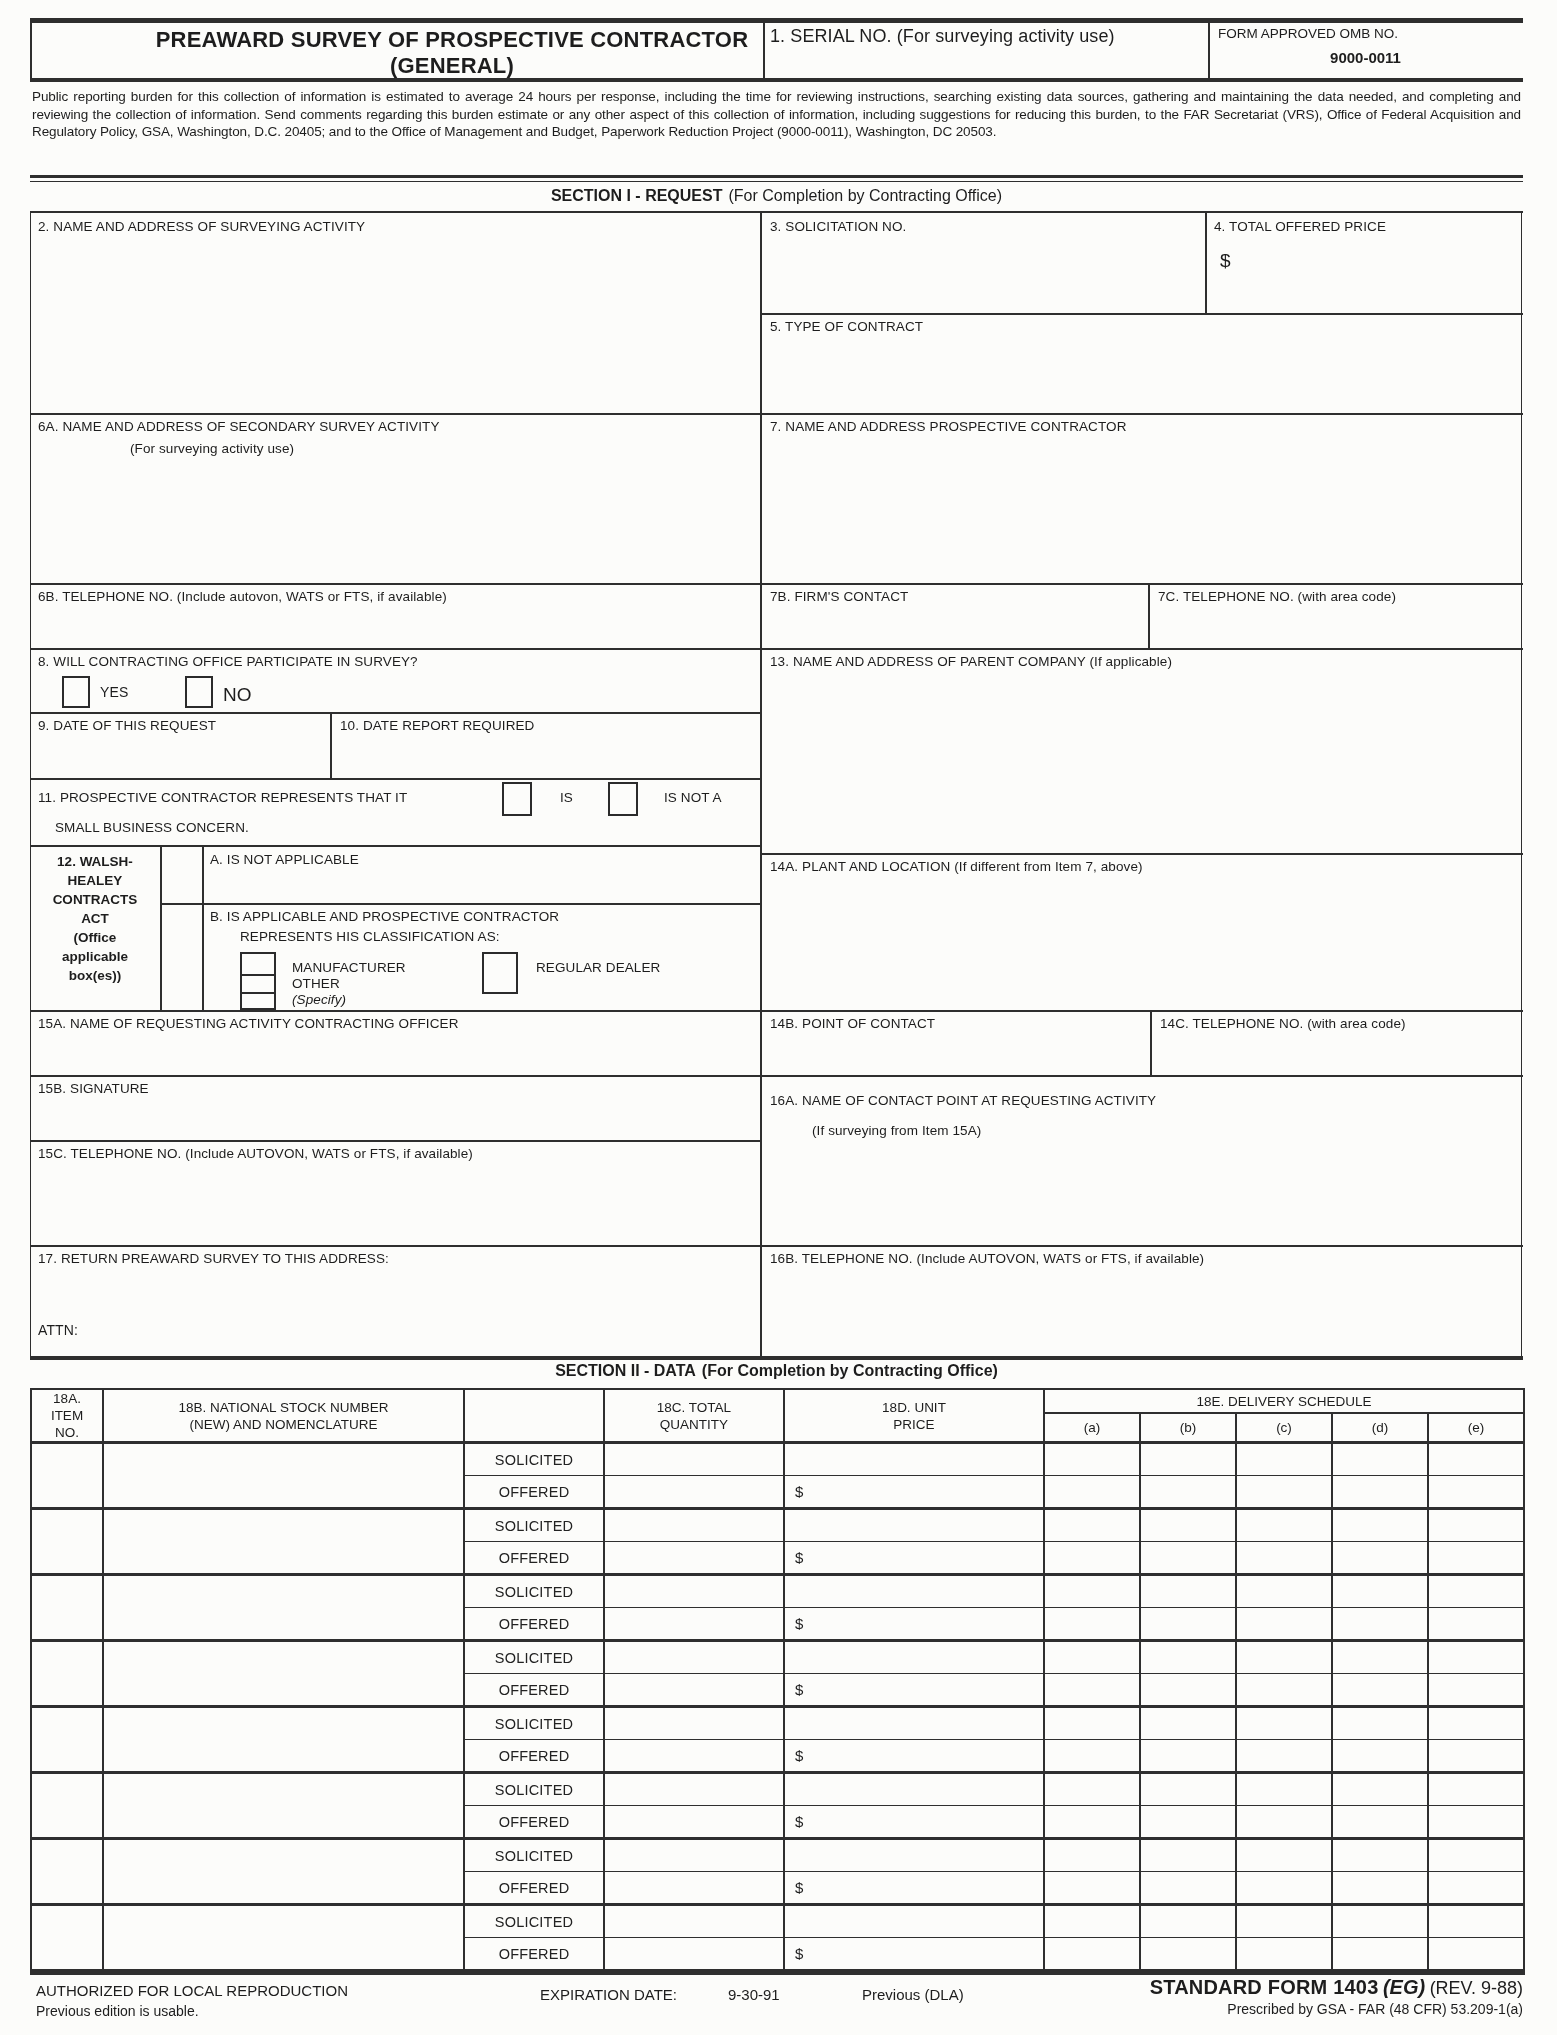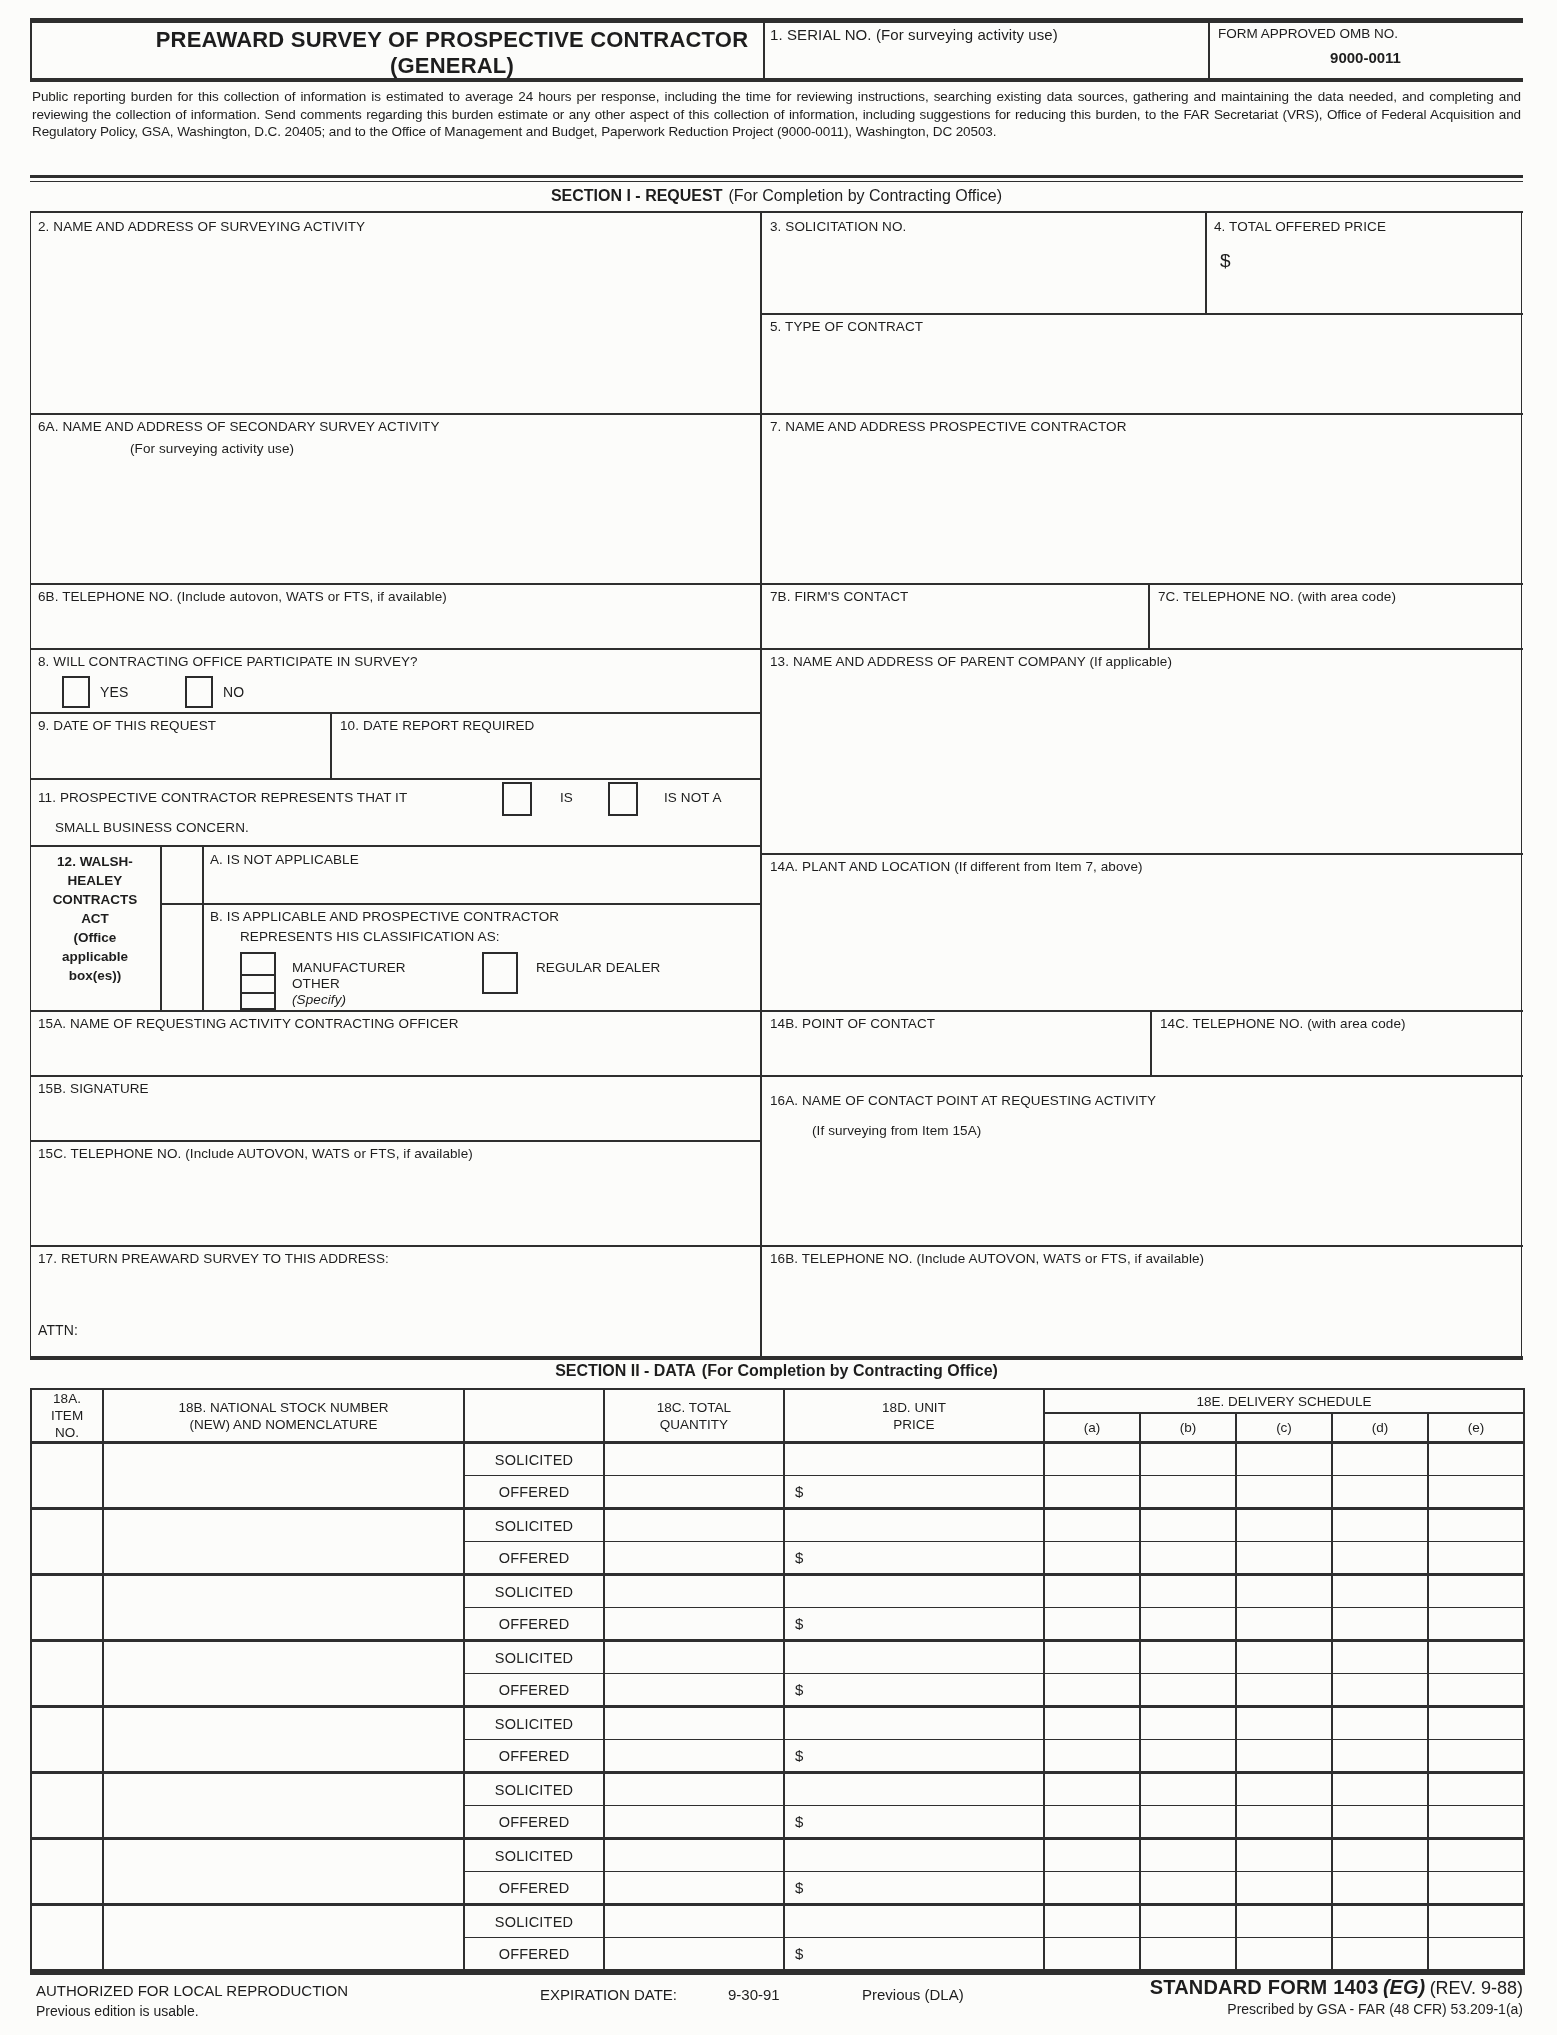--- a/index.html
+++ b/index.html
@@ -46,21 +46,21 @@
 </style>
 </head>
 <body>
 
 <div class="page">
 
   <div class="title-box">
     <div>PREAWARD SURVEY OF PROSPECTIVE CONTRACTOR</div>
     <div>(GENERAL)</div>
   </div>
-  <div class="lab" style="left:770px;top:26px;font-size:15px">1. SERIAL NO. (For surveying activity use)</div>
+  <div class="lab" style="left:770px;top:26px;font-size:18px">1. SERIAL NO. (For surveying activity use)</div>
   <div class="area" style="left:770px;top:46px;width:430px;height:28px"></div>
   <div class="omb-box">
     <div class="l1">FORM APPROVED OMB NO.</div>
     <div class="l2">9000-0011</div>
   </div>
   <div class="burden">Public reporting burden for this collection of information is estimated to average 24 hours per response, including the time for reviewing instructions, searching existing data sources, gathering and maintaining the data needed, and completing and reviewing the collection of information. Send comments regarding this burden estimate or any other aspect of this collection of information, including suggestions for reducing this burden, to the FAR Secretariat (VRS), Office of Federal Acquisition and Regulatory Policy, GSA, Washington, D.C. 20405; and to the Office of Management and Budget, Paperwork Reduction Project (9000-0011), Washington, DC 20503.</div>
 
   <div class="secbar" style="top:187px">
     <span class="b">SECTION I - REQUEST</span><span class="r">(For Completion by Contracting Office)</span>
   </div>
@@ -85,21 +85,21 @@
   <div class="area" style="left:38px;top:612px;width:700px;height:30px"></div>
   <div class="lab" style="left:770px;top:589px">7B. FIRM'S CONTACT</div>
   <div class="area" style="left:770px;top:612px;width:360px;height:30px"></div>
   <div class="lab" style="left:1158px;top:589px">7C. TELEPHONE NO. (with area code)</div>
   <div class="area" style="left:1158px;top:612px;width:340px;height:30px"></div>
 
   <div class="lab" style="left:38px;top:654px">8. WILL CONTRACTING OFFICE PARTICIPATE IN SURVEY?</div>
   <div class="cb" style="left:62px;top:676px;width:24px;height:28px"></div>
   <div class="lab" style="left:100px;top:684px;font-size:14px">YES</div>
   <div class="cb" style="left:185px;top:676px;width:24px;height:28px"></div>
-  <div class="lab" style="left:223px;top:684px;font-size:14px">NO</div>
+  <div class="lab" style="left:223px;top:684px;font-size:19px">NO</div>
   <div class="lab" style="left:770px;top:654px">13. NAME AND ADDRESS OF PARENT COMPANY (If applicable)</div>
   <div class="area" style="left:770px;top:680px;width:730px;height:165px"></div>
 
   <div class="lab" style="left:38px;top:718px">9. DATE OF THIS REQUEST</div>
   <div class="area" style="left:38px;top:742px;width:280px;height:30px"></div>
   <div class="lab" style="left:340px;top:718px">10. DATE REPORT REQUIRED</div>
   <div class="area" style="left:340px;top:742px;width:410px;height:30px"></div>
 
   <div class="lab" style="left:38px;top:790px">11. PROSPECTIVE CONTRACTOR REPRESENTS THAT IT</div>
   <div class="cb" style="left:502px;top:782px;width:26px;height:30px"></div>

